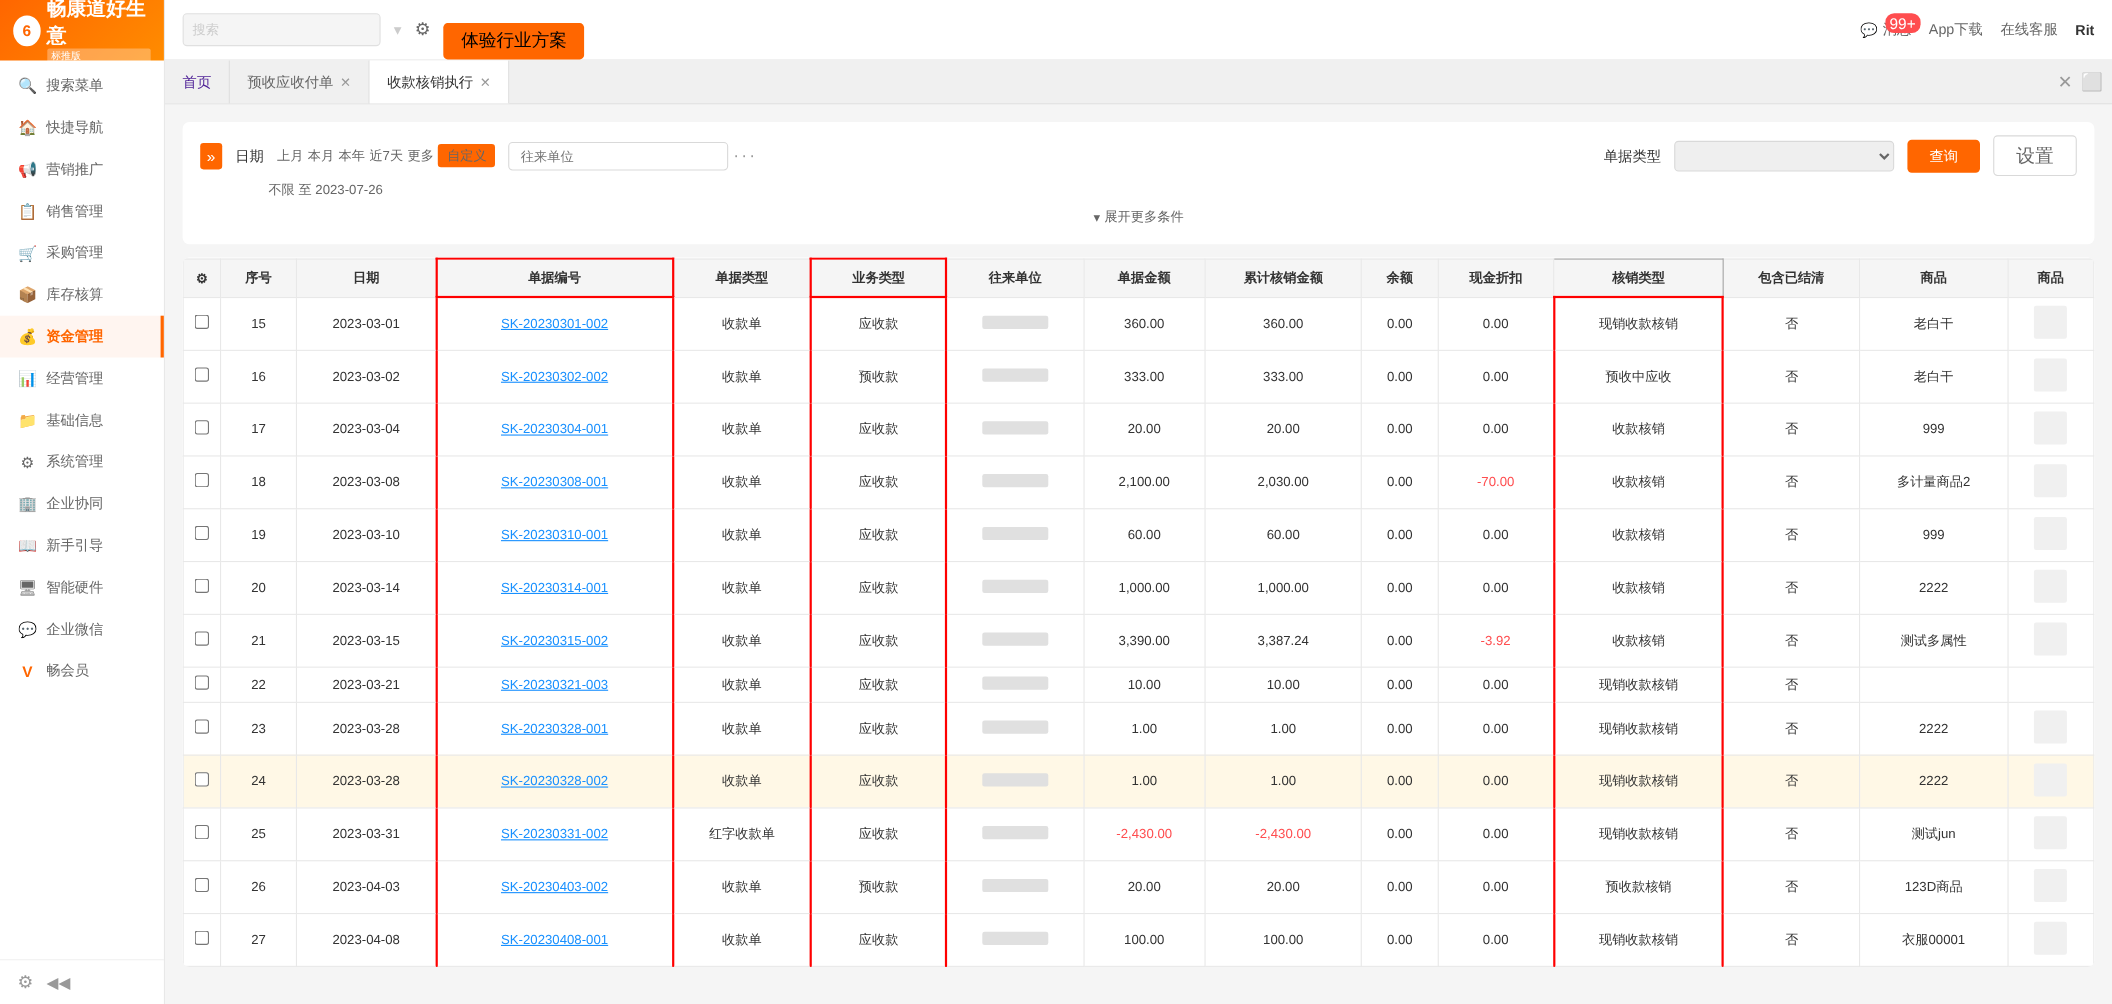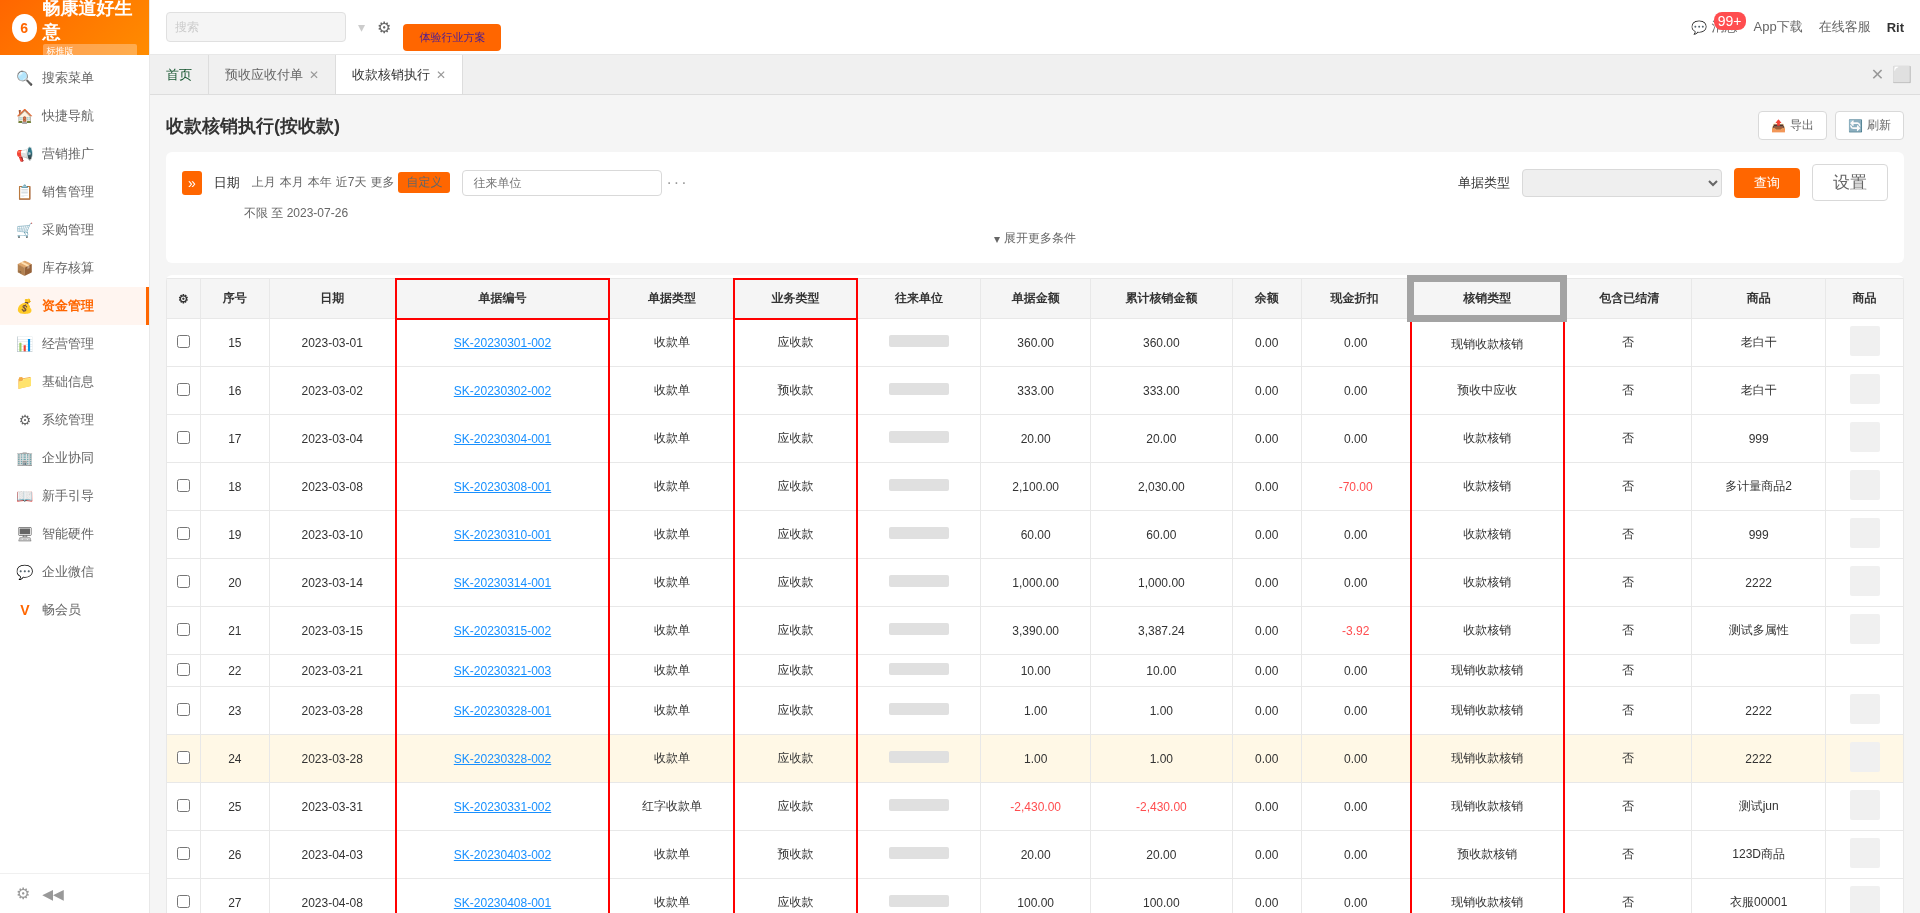--- a/index.html
+++ b/index.html
@@ -17,30 +17,30 @@
     .sidebar-item-icon { font-size: 14px; width: 18px; text-align: center; }
     .sidebar-bottom { padding: 10px 16px; display: flex; align-items: center; gap: 12px; border-top: 1px solid #f0f0f0; }
 
     
     .main { flex: 1; display: flex; flex-direction: column; overflow: hidden; }
 
     
     .top-header { height: 55px; background: #fff; border-bottom: 1px solid #e8e8e8; display: flex; align-items: center; padding: 0 16px; gap: 12px; flex-shrink: 0; justify-content: flex-end; }
     .header-search { flex: 0 0 180px; height: 30px; background: #f5f5f5; border: 1px solid #e0e0e0; border-radius: 4px; display: flex; align-items: center; padding: 0 8px; color: #999; }
     .header-gear { color: #666; font-size: 16px; cursor: pointer; }
-    .header-industry-btn { background: #ff6600; color: #4c1d95; border: none; padding: 6px 16px; border-radius: 4px; cursor: pointer; font-size: 11px; margin-top: 20px; }
+    .header-industry-btn { background: #ff6600; color: #000000; border: none; padding: 6px 16px; border-radius: 4px; cursor: pointer; font-size: 16px; margin-top: 20px; }
     .header-right { margin-left: auto; display: flex; align-items: center; gap: 16px; color: #666; font-size: 13px; }
     .msg-badge { position: relative; display: inline-flex; align-items: center; }
     .badge { background: #ff4d4f; color: #fff; font-size: 14px; padding: 1px 4px; border-radius: 8px; position: absolute; top: -6px; right: -8px; }
 
     
     .tab-bar { height: 40px; background: #f0f0f0; display: flex; align-items: stretch; border-bottom: 1px solid #ddd; flex-shrink: 0; }
     .tab { display: flex; align-items: center; padding: 0 16px; cursor: pointer; font-size: 13px; color: #666; gap: 6px; border-right: 1px solid #ddd; background: #f0f0f0; }
     .tab.active { background: #fff; color: #333; font-weight: 500; }
-    .tab-home { color: #14532d; }
+    .tab-home { color: #4c1d95; }
     .tab-close { font-size: 12px; color: #999; cursor: pointer; }
     .tab-bar-right { margin-left: auto; display: flex; align-items: center; padding-right: 8px; gap: 8px; color: #999; font-size: 16px; }
 
     
     .content { flex: 1; overflow: auto; padding: 16px; background: #f5f5f5; }
 
     
     .page-header { display: flex; align-items: center; justify-content: space-between; margin-bottom: 12px; }
     .page-title { font-size: 18px; font-weight: bold; color: #333; }
     .page-actions { display: flex; gap: 8px; }
@@ -196,33 +196,20 @@
       <span class="tab-close">✕</span>
     </div>
     <div class="tab-bar-right">
       <span style="cursor:pointer;">✕</span>
       <span style="cursor:pointer;">⬜</span>
     </div>
   </div>
 
   <div class="content">
 
-    <div class="page-header">
-      <h1 class="page-title">收款核销执行(按收款)</h1>
-      <div class="page-actions">
-        <button class="btn-export">
-          <span>📤</span>
-          <span>导出</span>
-        </button>
-        <button class="btn-refresh">
-          <span>🔄</span>
-          <span>刷新</span>
-        </button>
-      </div>
-    </div>
 
     <div class="filter-section">
       <div class="filter-row">
 
         <button style="background:#ff6600;border:none;color:#fff;padding:4px 6px;border-radius:3px;cursor:pointer;font-size:14px;">»</button>
 
         <span class="filter-label">日期</span>
         <div class="filter-date-links">
           <span>上月</span>
           <span>本月</span>
@@ -269,21 +256,21 @@
               <th>序号</th>
               <th>日期</th>
               <th style="border: 2px solid #ff0000; min-width:140px;">单据编号</th>
               <th>单据类型</th>
               <th style="border: 2px solid #ff0000; min-width:80px;">业务类型</th>
               <th>往来单位</th>
               <th>单据金额</th>
               <th>累计核销金额</th>
               <th>余额</th>
               <th>现金折扣</th>
-              <th style="border: 7px solid #a3a3a3; min-width:100px;">核销类型</th>
+              <th style="border: 1px solid #a3a3a3; min-width:100px;">核销类型</th>
               <th>包含已结清</th>
               <th>商品</th>
               <th>商品</th>
             </tr>
           </thead>
           <tbody id="table-body">
           <tr>
       <td><input type="checkbox" style=""></td>
       <td>15</td>
       <td>2023-03-01</td>

